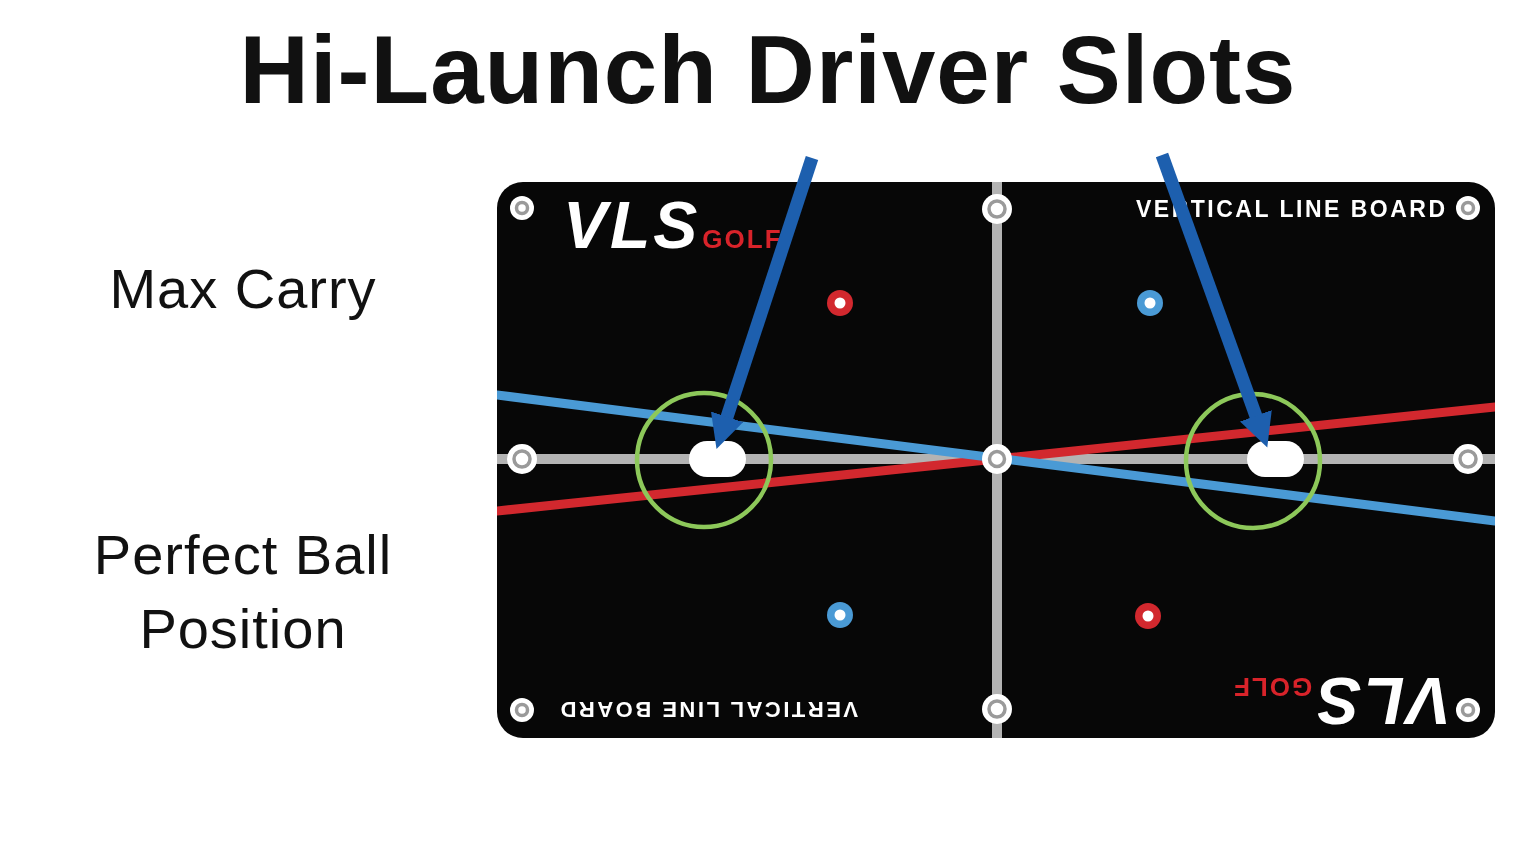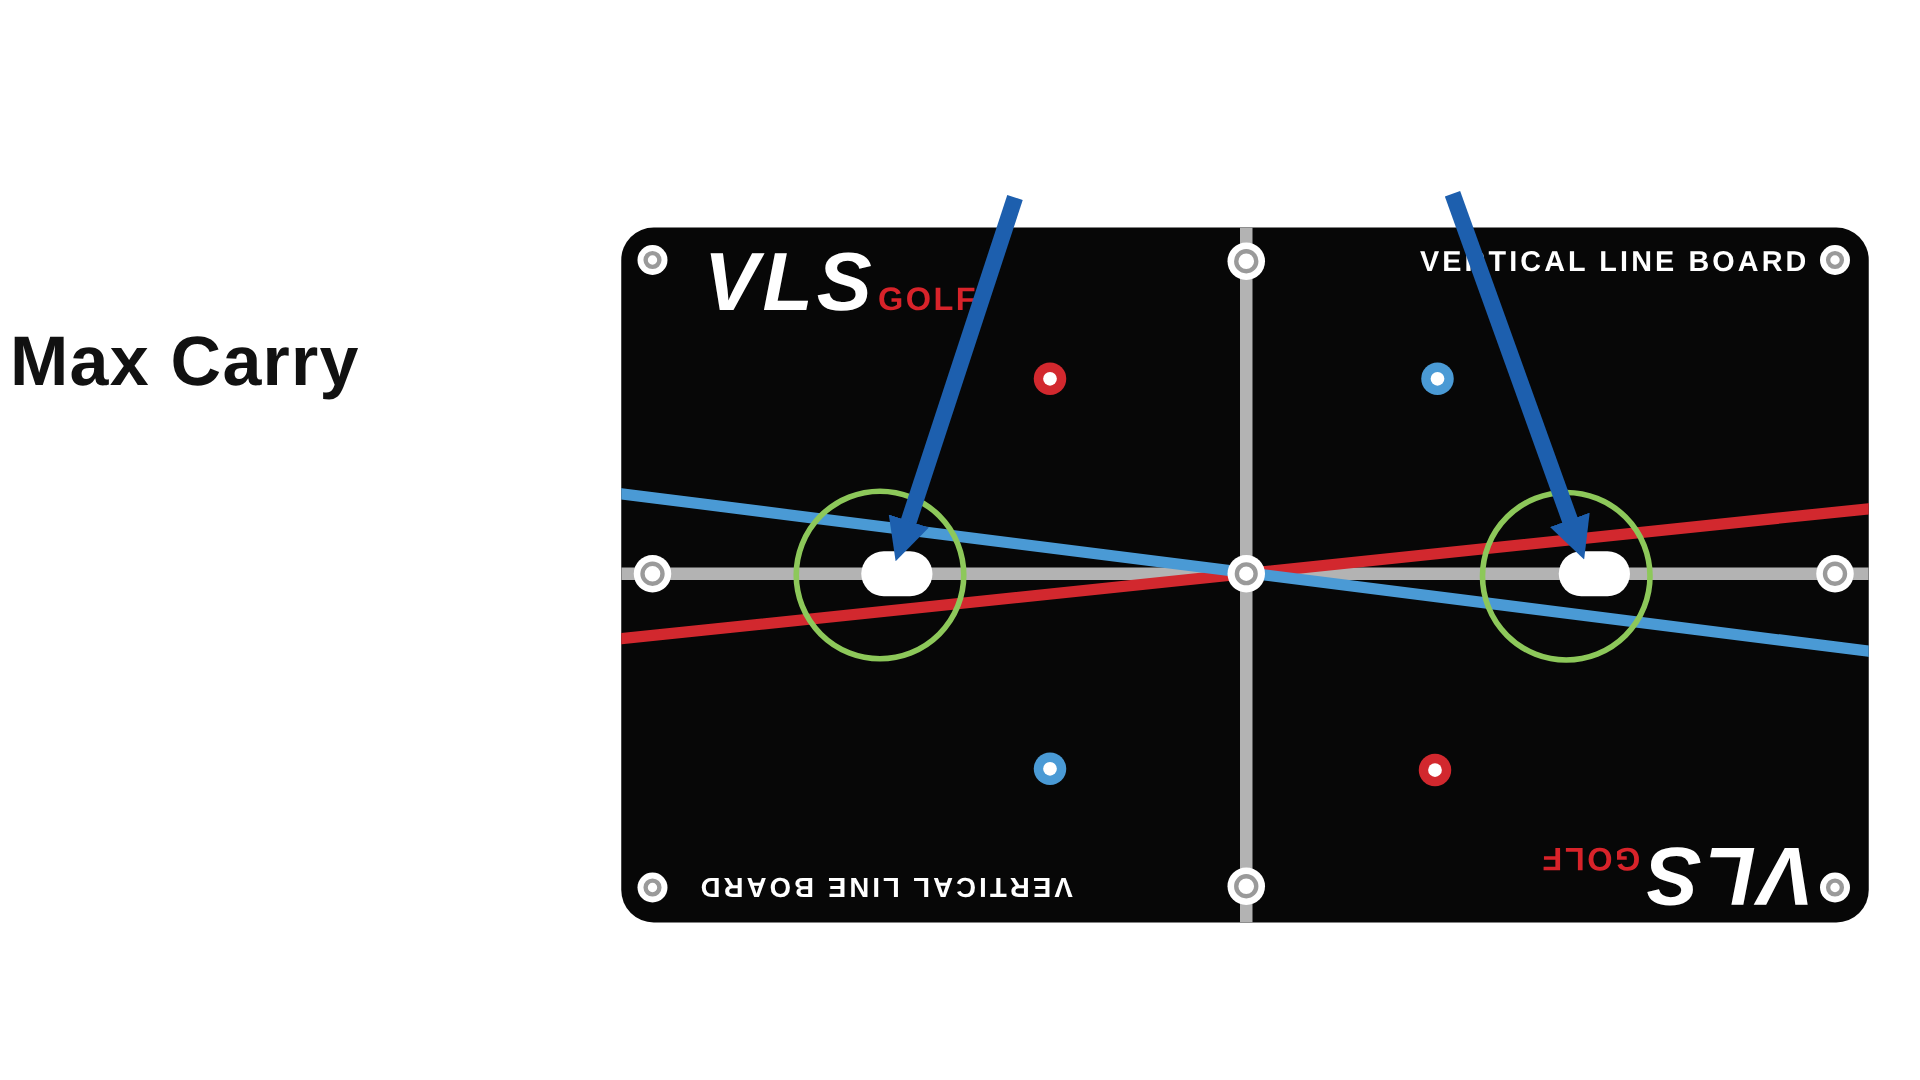--- a/index.html
+++ b/index.html
@@ -17,21 +17,22 @@
   .page-title {
     left: 0; top: 22px; width: 1536px;
     text-align: center;
     font-size: 96px; font-weight: 700; line-height: 1;
     letter-spacing: 1px;
     color: var(--text, #111);
     white-space: nowrap;
   }
   .benefit {
     left: 8px; width: 470px;
-    font-size: 56px; font-weight: 700; line-height: 1.32;
+    text-align: center;
+    font-size: 56px; font-weight: 400; line-height: 1.32;
     letter-spacing: 1px;
     color: var(--text, #111);
   }
   .benefit-1 { top: 252px; }
   .benefit-2 { top: 387px; }
   .benefit-3 { top: 518px; }
 
   
   .gfx { left: 0; top: 0; width: 1536px; height: 864px; pointer-events: none; }
   .gfx-board { z-index: 1; }
@@ -74,22 +75,24 @@
     white-space: nowrap;
   }
   .board-name-top-right { left: 1136px; top: 198px; }
   .board-name-bottom-left { left: 558px; top: 698px; transform: rotate(180deg); font-size: 22px; }
 </style>
 </head>
 <body>
 
 <div id="canvas">
 
+  <div class="abs page-title">Hi-Launch Driver Slots</div>
 
   <div class="abs benefit benefit-1">Max Carry</div>
+  <div class="abs benefit benefit-3">Perfect Ball Position</div>
 
   <svg class="abs gfx gfx-board" viewBox="0 0 1536 864">
     <defs>
       <clipPath id="boardClip">
         <rect x="497" y="182" width="998" height="556" rx="26"></rect>
       </clipPath>
     </defs>
 
     <rect class="board-bg" x="497" y="182" width="998" height="556" rx="26"></rect>
 

